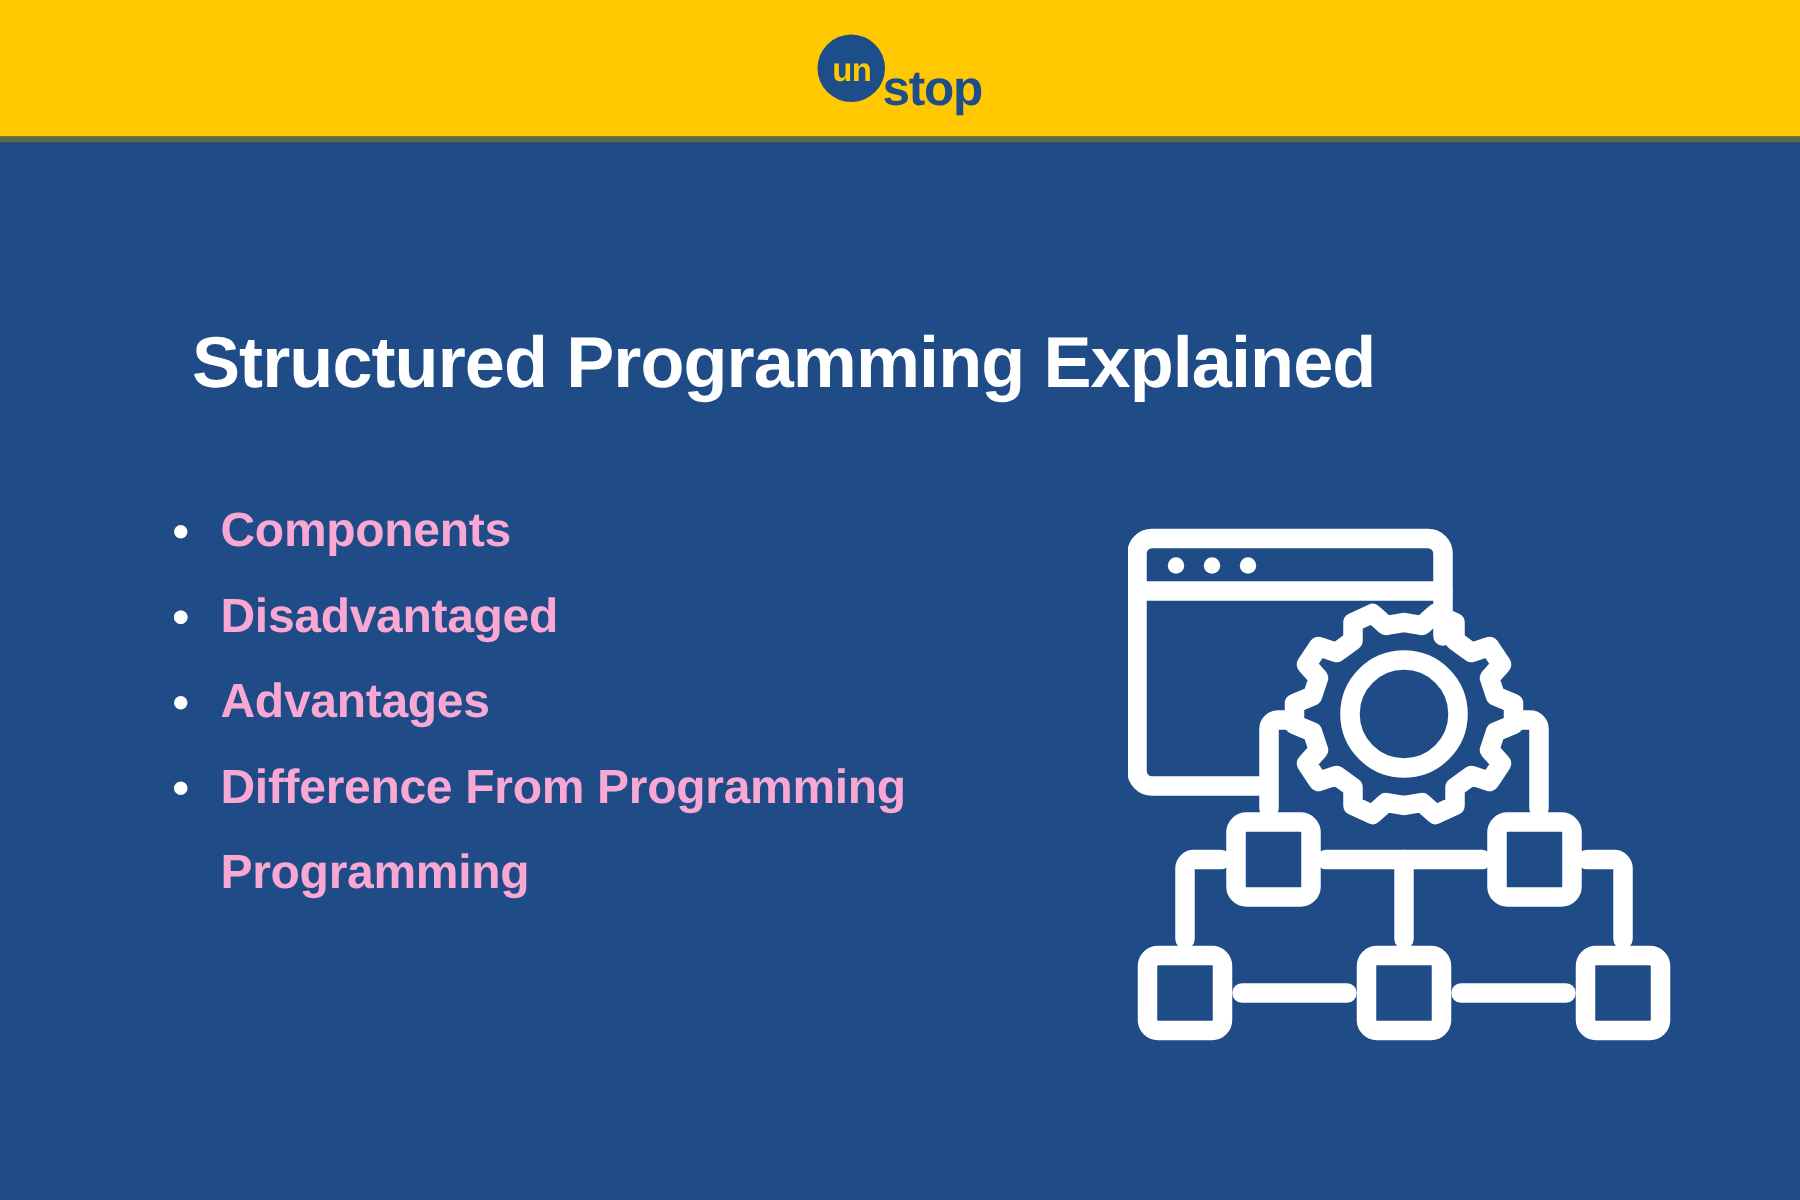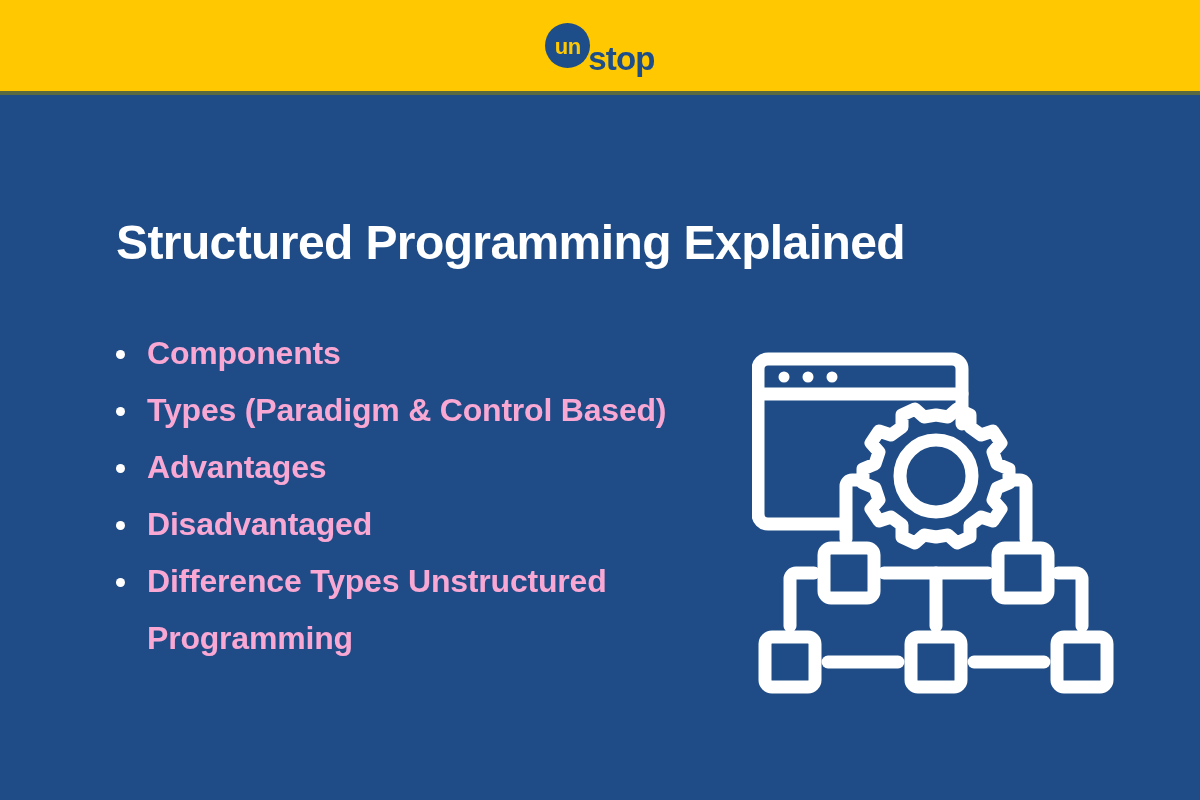--- a/index.html
+++ b/index.html
@@ -81,21 +81,21 @@
     position: absolute;
     left: 0;
     top: 95px;
     width: 1200px;
     height: 705px;
     background: #1f4c87;
   }
 
   #page-title {
     position: absolute;
-    left: 116px;
+    left: 128px;
     top: 184px;
     width: 960px;
     color: #ffffff;
     font-size: 48px;
     font-weight: bold;
     letter-spacing: -0.6px;
     line-height: 1.12;
   }
 
   #topic-list {
@@ -154,33 +154,32 @@
 
   <h1 id="page-title">Structured Programming Explained</h1>
 
   <ul id="topic-list">
     <li class="topic-item">
       <span class="topic-bullet"></span>
       <span>Components</span>
     </li>
     <li class="topic-item">
       <span class="topic-bullet"></span>
-      <span>Types (Paradigm &amp; Control Based)</span>
+    </li>
+    <li class="topic-item">
+      <span class="topic-bullet"></span>
+      <span>Disadvantaged</span>
     </li>
     <li class="topic-item">
       <span class="topic-bullet"></span>
       <span>Advantages</span>
     </li>
     <li class="topic-item">
       <span class="topic-bullet"></span>
-      <span>Disadvantaged</span>
-    </li>
-    <li class="topic-item">
-      <span class="topic-bullet"></span>
-      <span>Difference Types Unstructured Programming</span>
+      <span>Difference From Programming Programming</span>
     </li>
   </ul>
 
   <div id="illustration">
     <svg viewBox="0 0 376 356" width="376" height="356">
       <g fill="none" stroke="#ffffff" stroke-width="13" stroke-linecap="round" stroke-linejoin="round">
 
         <path d="M 90 172
                  L 16 172
                  A 10 10 0 0 1 6 162

